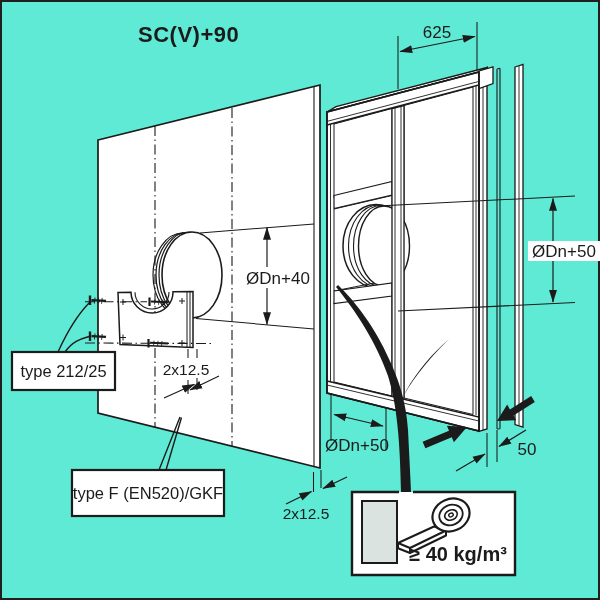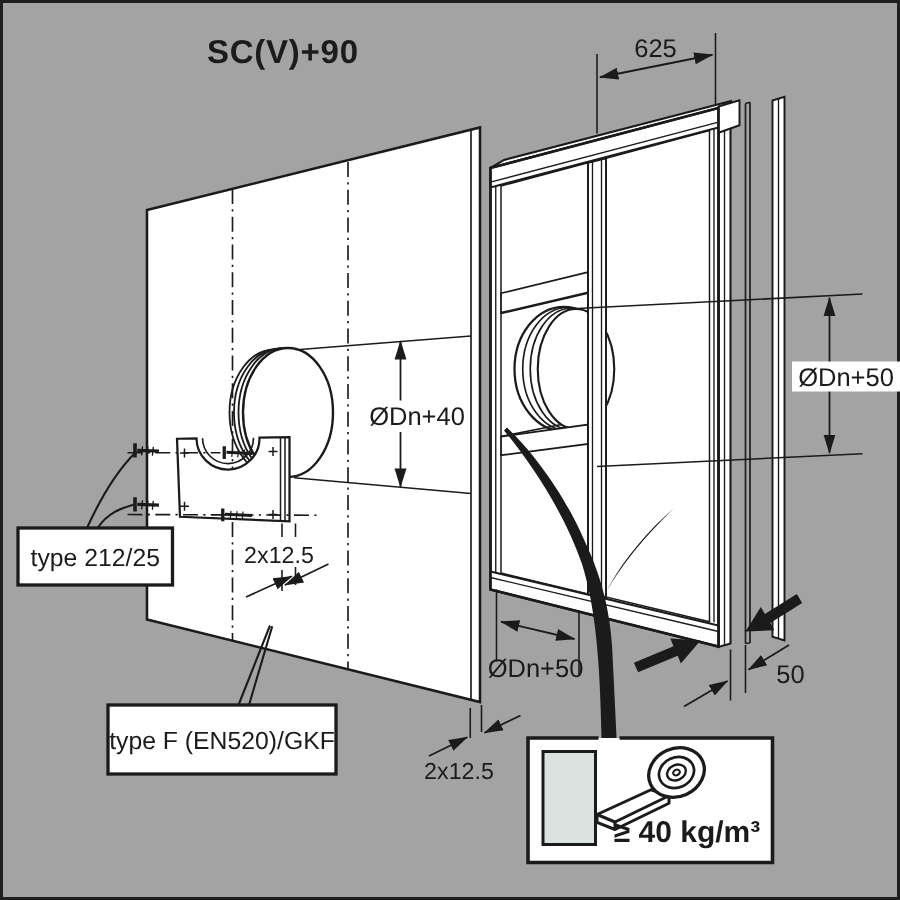--- a/index.html
+++ b/index.html
@@ -1,16 +1,16 @@
 <!DOCTYPE html>
 <html><head>
 <meta charset="utf-8">
 <style>
   html,body{margin:0;padding:0;background:#ffffff;}
-  .stage{width:600px;height:600px;position:relative;background:#a3a3a3;}
+  .stage{width:600px;height:600px;position:relative;background:#5eead4;}
   svg{display:block;}
   svg text{font-family:"Liberation Sans",sans-serif;fill:#1b1b1b;}
   .t-title{font-size:22px;font-weight:bold;letter-spacing:.5px;}
   .t-dim{font-size:17px;}
   .t-dim-s{font-size:15.5px;}
   .t-label{font-size:16.5px;}
   .t-legend{font-size:20px;font-weight:bold;}
   .ln{stroke:#1b1b1b;fill:none;}
   .w{fill:#ffffff;stroke:#1b1b1b;}
   .blk{fill:#1b1b1b;stroke:none;}

